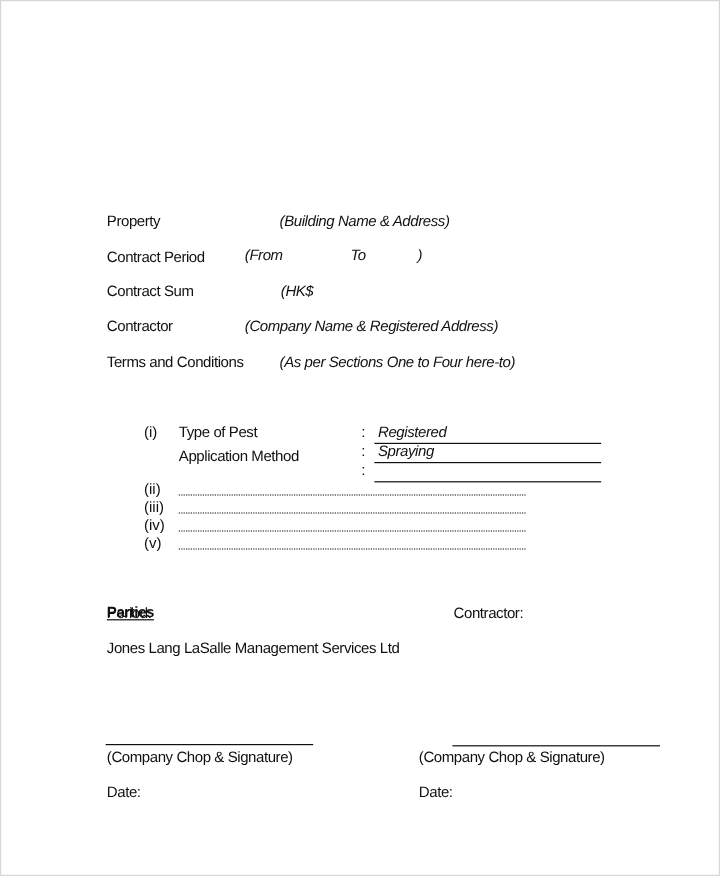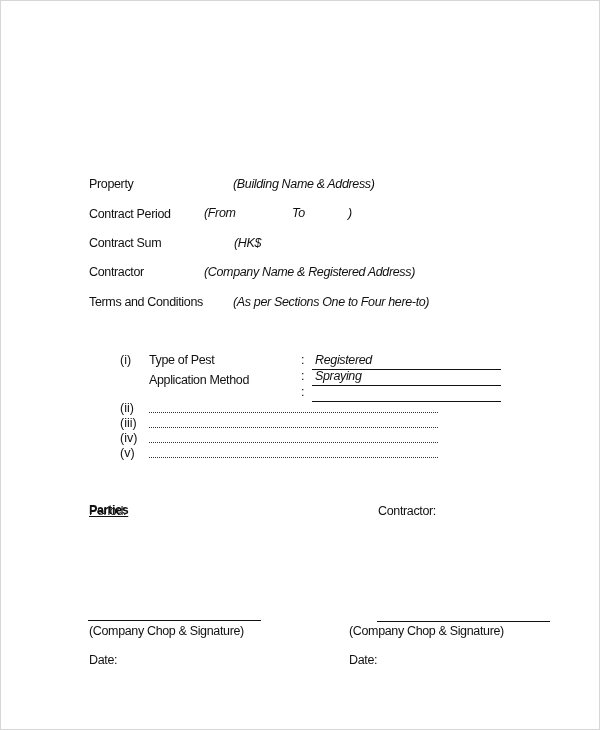--- a/index.html
+++ b/index.html
@@ -65,20 +65,21 @@
 
   <div class="abs" style="left:119px; top:430px;">(iv)</div>
   <div class="dots" style="left:148px; top:441px; width:289px;"></div>
 
   <div class="abs" style="left:119px; top:445px;">(v)</div>
   <div class="dots" style="left:148px; top:456px; width:289px;"></div>
 
   <div class="abs bold u narrow" style="left:88px; top:502px;">Parties</div>
 
   <div class="abs narrow" style="left:88px; top:503px;">Period:</div>
+  <div class="abs narrow" style="left:88px; top:532px;">Jones Lang LaSalle Management Services Ltd</div>
 
   <div class="abs narrow" style="left:377px; top:503px;">Contractor:</div>
 
   <div class="uline" style="left:87px; top:619px; width:173px;"></div>
   <div class="abs narrow" style="left:88px; top:623px;">(Company Chop &amp; Signature)</div>
   <div class="abs narrow" style="left:88px; top:652px;">Date:</div>
 
   <div class="uline" style="left:376px; top:620px; width:173px;"></div>
   <div class="abs narrow" style="left:348px; top:623px;">(Company Chop &amp; Signature)</div>
   <div class="abs narrow" style="left:348px; top:652px;">Date:</div>

